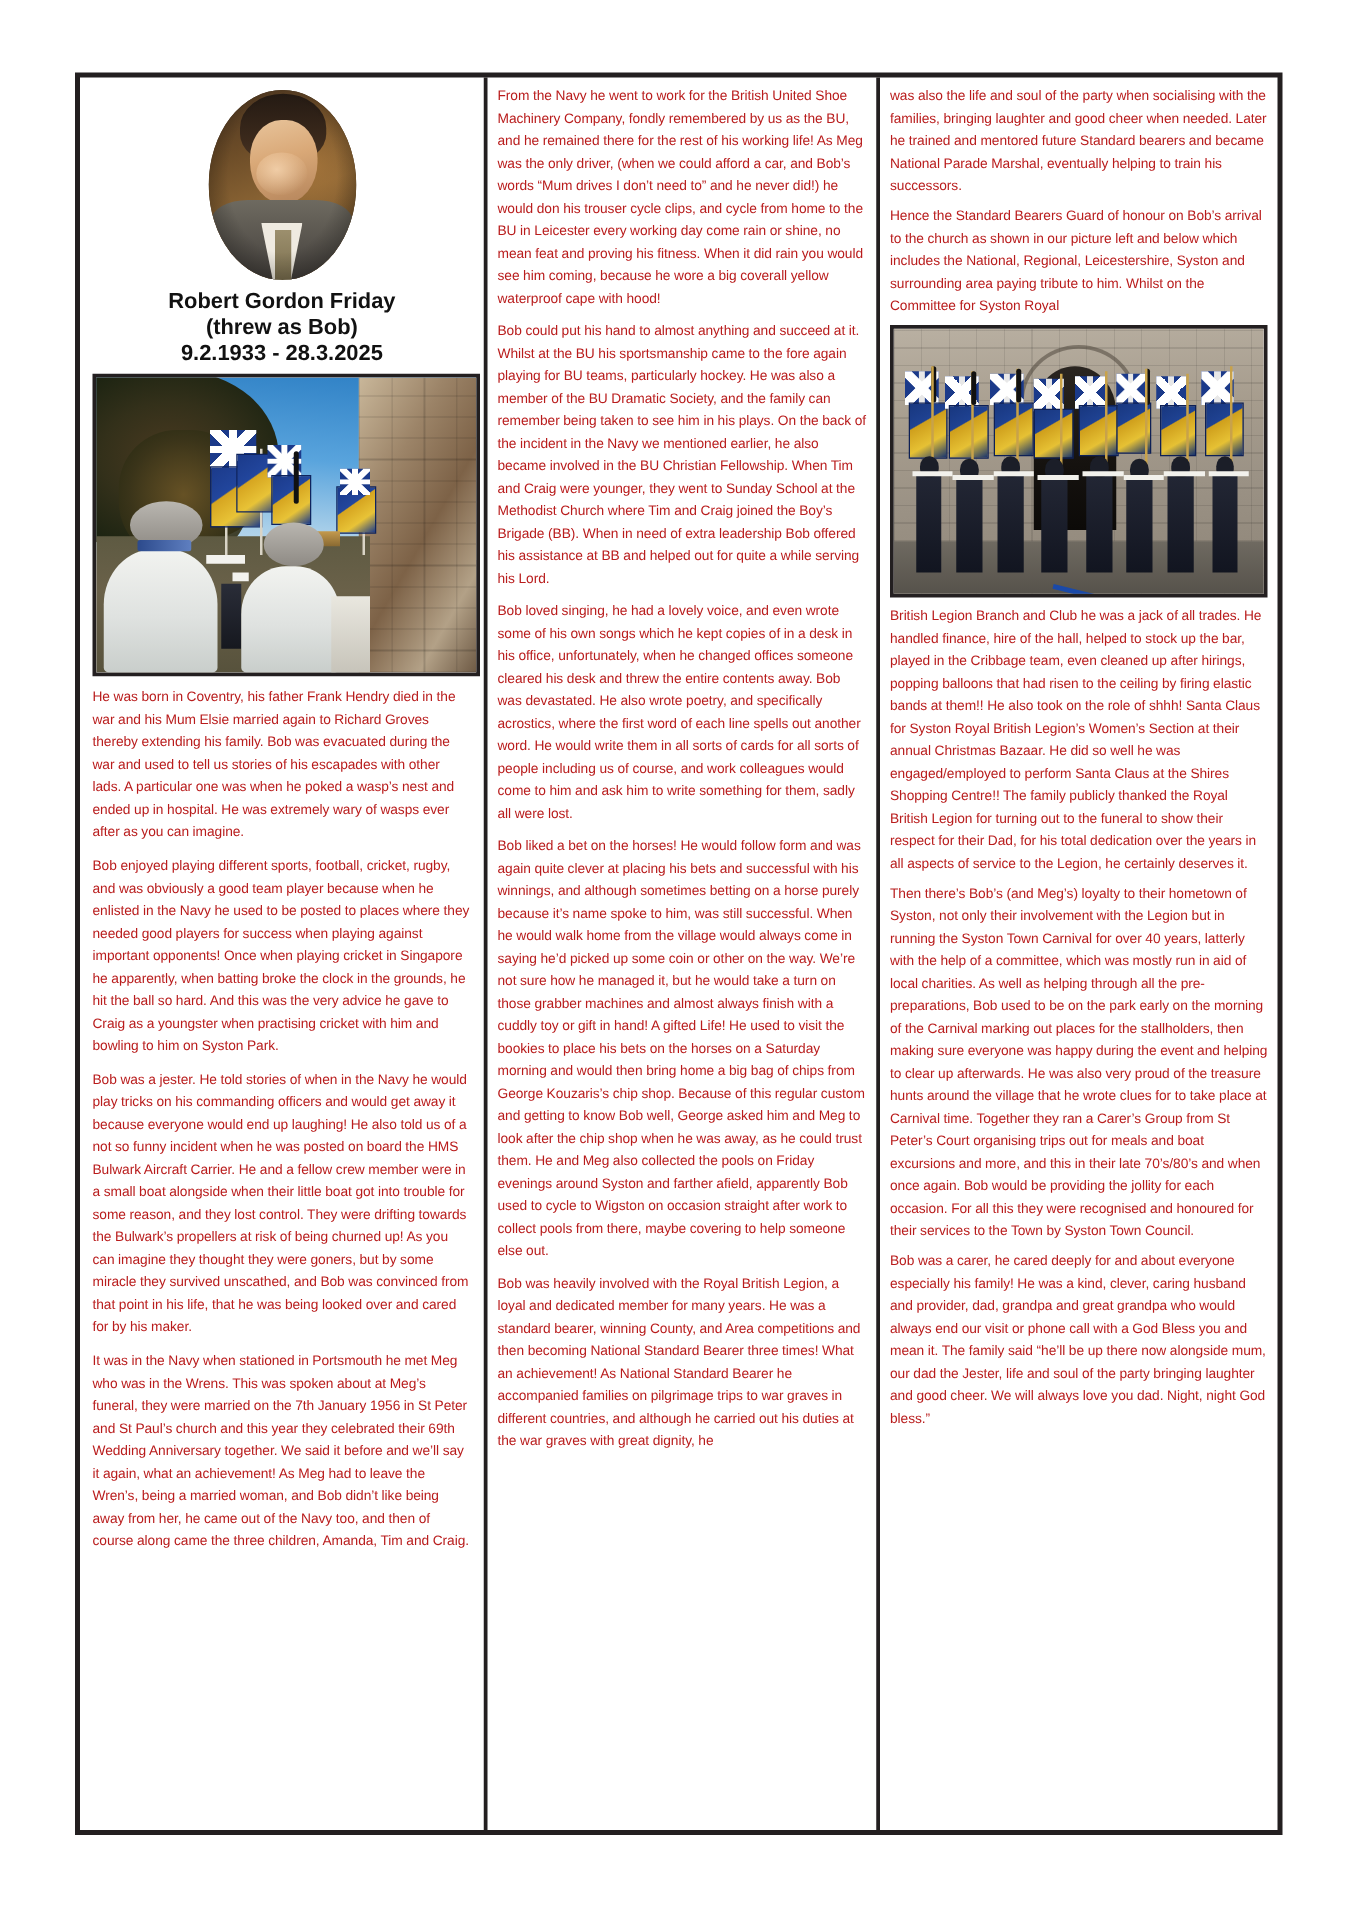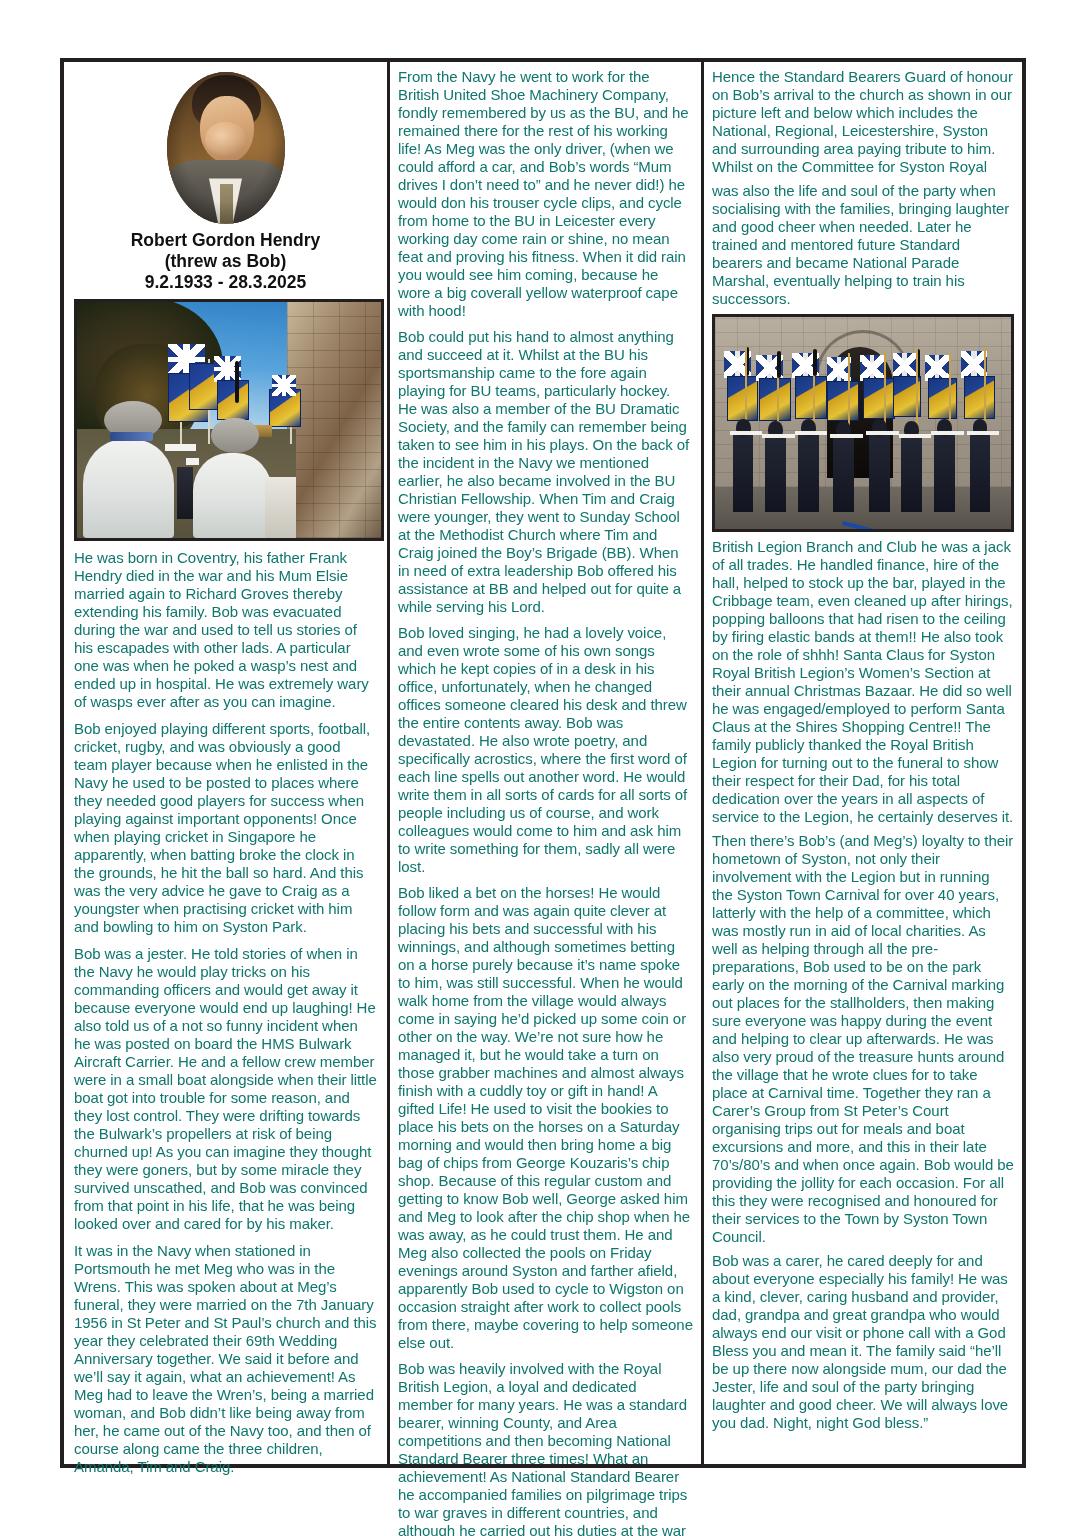--- a/index.html
+++ b/index.html
@@ -35,26 +35,26 @@
     padding: 6px 8px 4px 8px;
     position: relative;
   }
   .col-left   { width: 326px; border-right: 3px solid #231f20; padding-left: 10px; padding-right: 10px;}
   .col-mid    { width: 320px; border-right: 3px solid #231f20; }
   .col-right  { width: 320px; }
 
   
   p.body-text {
     margin: 0 0 9px 0;
-    font-size: 15px;
+    font-size: 11px;
     line-height: 18.0px;
     text-align: left;
     letter-spacing: -0.05px;
     word-spacing: -0.1px;
-    color: #0f766e;
+    color: #b91c1c;
   }
   .col-right p.body-text { margin-bottom: 6px; }
   .col-mid  p.body-text { margin-bottom: 8px; }
 
   
   #memorial-header {
     text-align: center;
     padding-top: 4px;
     padding-bottom: 6px;
   }
@@ -298,21 +298,21 @@
           <div class="hair"></div>
           <div class="face"></div>
           <div class="cheek"></div>
           <div class="jacket"></div>
           <div class="shirt"></div>
           <div class="tie"></div>
           <div class="vignette"></div>
         </div>
       </div>
       <div id="memorial-name-block">
-        <div>Robert Gordon Hendry</div>
+        <div>Robert Gordon Friday</div>
         <div>(threw as Bob)</div>
         <div>9.2.1933 - 28.3.2025</div>
       </div>
     </div>
 
     <div class="photo-frame" id="photo-procession">
       <div class="sky-proc"></div>
       <div class="tree-proc"></div>
       <div class="tree-proc2"></div>
       <div class="wall-proc"></div>
@@ -365,22 +365,22 @@
 
   <div class="column col-mid">
     <p class="body-text">From the Navy he went to work for the British United Shoe Machinery Company, fondly remembered by us as the BU, and he remained there for the rest of his working life! As Meg was the only driver, (when we could afford a car, and Bob’s words “Mum drives I don’t need to” and he never did!) he would don his trouser cycle clips, and cycle from home to the BU in Leicester every working day come rain or shine, no mean feat and proving his fitness. When it did rain you would see him coming, because he wore a big coverall yellow waterproof cape with hood!</p>
     <p class="body-text">Bob could put his hand to almost anything and succeed at it. Whilst at the BU his sportsmanship came to the fore again playing for BU teams, particularly hockey.  He was also a member of the BU Dramatic Society, and the family can remember being taken to see him in his plays. On the back of the incident in the Navy we mentioned earlier, he also became involved in the BU Christian Fellowship. When Tim and Craig were younger, they went to Sunday School at  the Methodist Church where Tim and Craig joined the Boy’s Brigade (BB). When in need of extra leadership Bob offered his assistance at BB and helped out for quite a while serving his Lord.</p>
     <p class="body-text">Bob loved singing, he had a lovely voice, and even wrote some of his own songs which he kept copies of in a desk in his office, unfortunately, when he changed offices someone cleared his desk and threw the entire contents away. Bob was devastated. He also wrote poetry, and specifically acrostics, where the first word of each line spells out another word. He would write them in all sorts of cards for all sorts of people including us of course, and work colleagues would come to him and ask him to write something for them, sadly all were lost.</p>
     <p class="body-text">Bob liked a bet on the horses! He would follow form and was again quite clever at placing his bets and successful with his winnings, and although sometimes betting on a horse purely because it’s name spoke to him, was still successful. When he would walk home from the village would always come in saying he’d picked up some coin or other on the way. We’re not sure how he managed it, but he would take a turn on those grabber machines and almost always finish with a cuddly toy or gift in hand! A gifted Life! He used to visit the bookies to place his bets on the horses on a Saturday morning and would then bring home a big bag of chips from George Kouzaris’s chip shop. Because of this regular custom and getting to know Bob well, George asked him and Meg to look after the chip shop when he was away, as he could trust them. He and Meg also collected the pools on Friday evenings around Syston and farther afield, apparently Bob used to cycle to Wigston on occasion straight after work to collect pools from there, maybe covering to help someone else out.</p>
     <p class="body-text">Bob was heavily involved with the Royal British Legion, a loyal and dedicated member for many years. He was a standard bearer, winning County, and Area competitions and then becoming National Standard Bearer three times! What an achievement! As National Standard Bearer he accompanied families on pilgrimage trips to war graves in different countries, and although he carried out his duties at the war graves with great dignity, he</p>
   </div>
 
   <div class="column col-right">
+    <p class="body-text">was also the life and soul of the party when socialising with the families, bringing laughter and good cheer when needed. Later he trained and mentored future Standard bearers and became National Parade Marshal, eventually helping to train his successors.</p>
     <p class="body-text">Hence the Standard Bearers Guard of honour on Bob’s arrival to the church as shown in our picture left and below which includes the National, Regional, Leicestershire, Syston and surrounding area paying tribute to him. Whilst on the Committee for Syston Royal</p>
-    <p class="body-text">was also the life and soul of the party when socialising with the families, bringing laughter and good cheer when needed. Later he trained and mentored future Standard bearers and became National Parade Marshal, eventually helping to train his successors.</p>
 
     <div class="photo-frame" id="photo-guard">
       <div class="church-bg"></div>
       <div class="church-arch"></div>
       <div class="church-door"></div>
       <div class="guard-ground"></div>
 
       <div class="uj2" style="left:3%;  top:16%; width:9%;  height:13%;"></div>
       <div class="std2" style="left:4%;  top:28%; width:10%; height:20%;"></div>
       <div class="crepe" style="left:10%; top:14%; height:14%;"></div>

